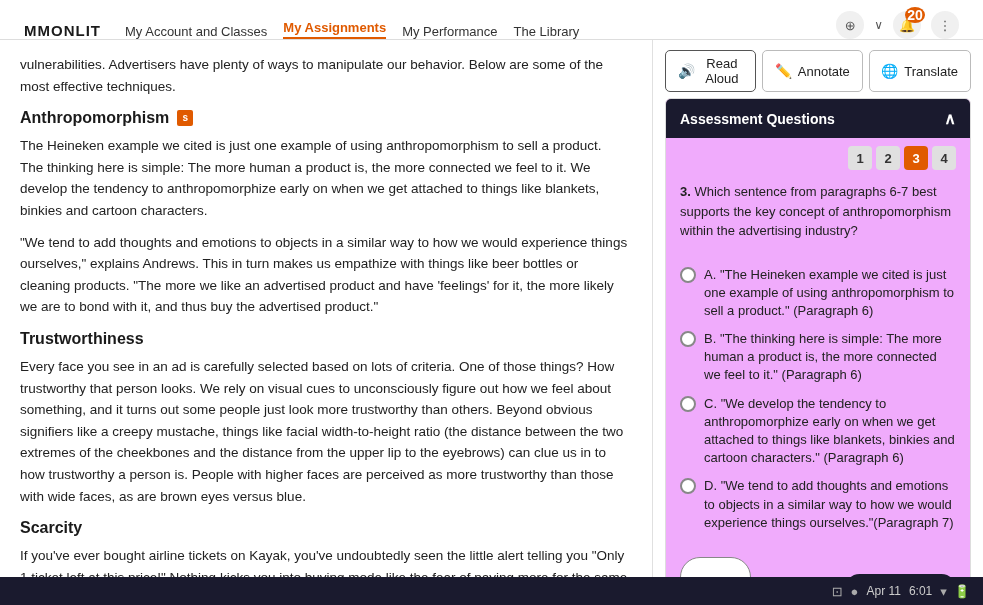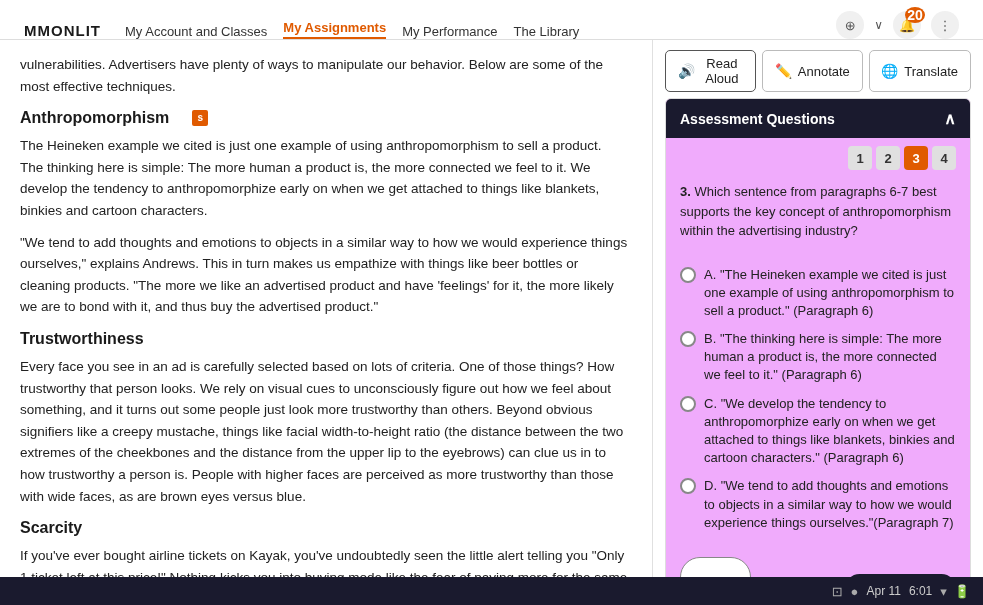--- a/index.html
+++ b/index.html
@@ -103,21 +103,21 @@
       color: #222;
       margin-bottom: 10px;
     }
     .section-heading {
       font-size: 16px;
       font-weight: 700;
       color: #1a1a1a;
       margin: 12px 0 8px 0;
       display: flex;
       align-items: center;
-      gap: 20px;
+      gap: 5px;
     }
     .vocab-icon {
       display: inline-block;
       width: 16px;
       height: 16px;
       background: #e05a00;
       color: #fff;
       font-size: 10px;
       font-weight: 700;
       border-radius: 2px;

